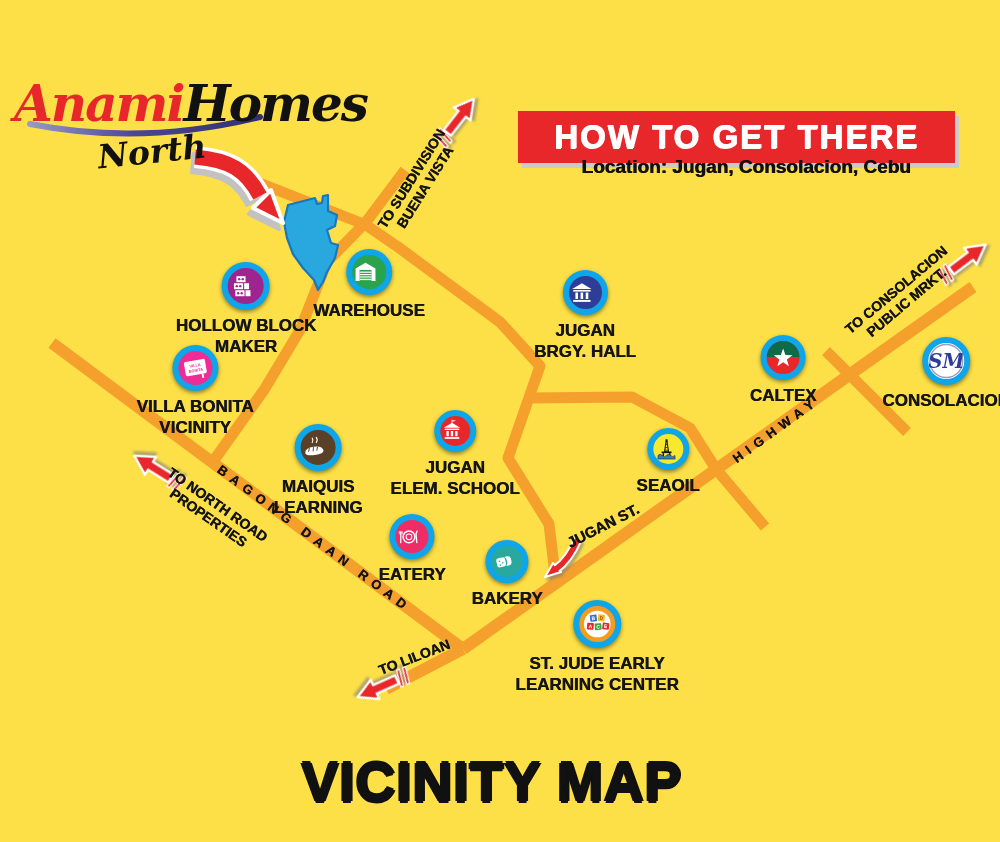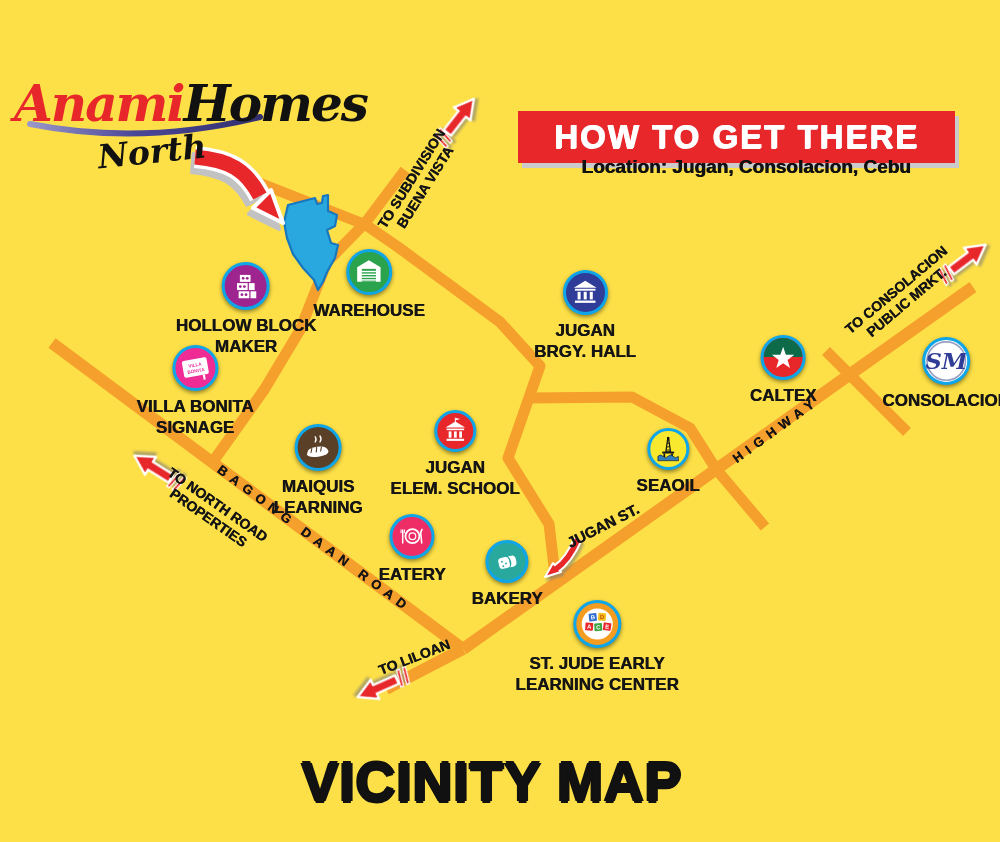--- a/index.html
+++ b/index.html
@@ -20,22 +20,22 @@
   
   .banner{position:absolute;left:518px;top:95px;width:437px;height:52px;background:var(--red);
           box-shadow:4px 5px 0 #cbcbcb;display:flex;align-items:center;justify-content:center;
           color:#fff;font-size:33px;font-weight:bold;letter-spacing:2px;white-space:nowrap;
           text-shadow:1px 0 #fff,0 .5px #fff;margin-top:16px;}
   .location{position:absolute;left:746px;top:156px;transform:translateX(-50%);white-space:nowrap;
             font-size:19px;font-weight:bold;color:#111;text-shadow:.7px 0 #111;}
 
   
   .lm{position:absolute;transform:translateX(-50%);display:flex;flex-direction:column;align-items:center;}
-  .lm-circle{border-radius:50%;border:3px solid #0ea5e9;box-shadow:0 2px 4px rgba(0,0,0,.45);
-             display:flex;align-items:center;justify-content:center;overflow:hidden;box-sizing:border-box;}
+  .lm-circle{border-radius:50%;border:6px solid #0ea5e9;box-shadow:0 2px 4px rgba(0,0,0,.45);
+             display:flex;align-items:center;justify-content:flex-start;overflow:hidden;box-sizing:border-box;}
   .lm-circle svg{width:78%;height:78%;}
   .lm-circle svg.full{width:100%;height:100%;}
   .lm-label{margin-top:5px;text-align:center;font-size:17px;line-height:21px;font-weight:bold;
             color:#151515;white-space:nowrap;text-shadow:.5px 0 #151515;}
 
   
   .rl{position:absolute;transform:translate(-50%,-50%) rotate(var(--r,0deg));
       font-weight:bold;color:#151515;text-align:center;white-space:nowrap;
       font-size:14px;line-height:16px;text-shadow:.5px 0 #151515;}
   .rl.onroad{font-size:13px;letter-spacing:6px;text-shadow:.4px 0 #151515;}
@@ -173,21 +173,21 @@
         <g transform="rotate(-10 20 20)">
           <rect x="7.5" y="11" width="25" height="17" rx="2" fill="#fff"></rect>
           <text x="20" y="18.5" text-anchor="middle" font-size="4.6" font-weight="bold" fill="currentColor">VILLA</text>
           <text x="20" y="24.5" text-anchor="middle" font-size="4.6" font-weight="bold" fill="currentColor">BONITA</text>
           <rect x="26" y="28" width="2.2" height="5" fill="#fff"></rect>
         </g>
       </svg>
     </div>
     <div class="lm-label">
       <div>VILLA BONITA</div>
-      <div>SIGNAGE</div>
+      <div>VICINITY</div>
     </div>
   </div>
 
   <div class="lm" style="left:585px;top:270px;">
     <div class="lm-circle" style="width: 45px; height: 45px; background-color: rgb(47, 61, 152); color: rgb(47, 61, 152);">
       <svg viewBox="0 0 40 40">
         <path d="M20 5 L35 14 L5 14 Z" fill="#fff"></path>
         <rect x="6.5" y="15.5" width="27" height="2.5" fill="#fff"></rect>
         <rect x="10" y="19.5" width="4" height="10" fill="#fff"></rect>
           <rect x="18" y="19.5" width="4" height="10" fill="#fff"></rect>

